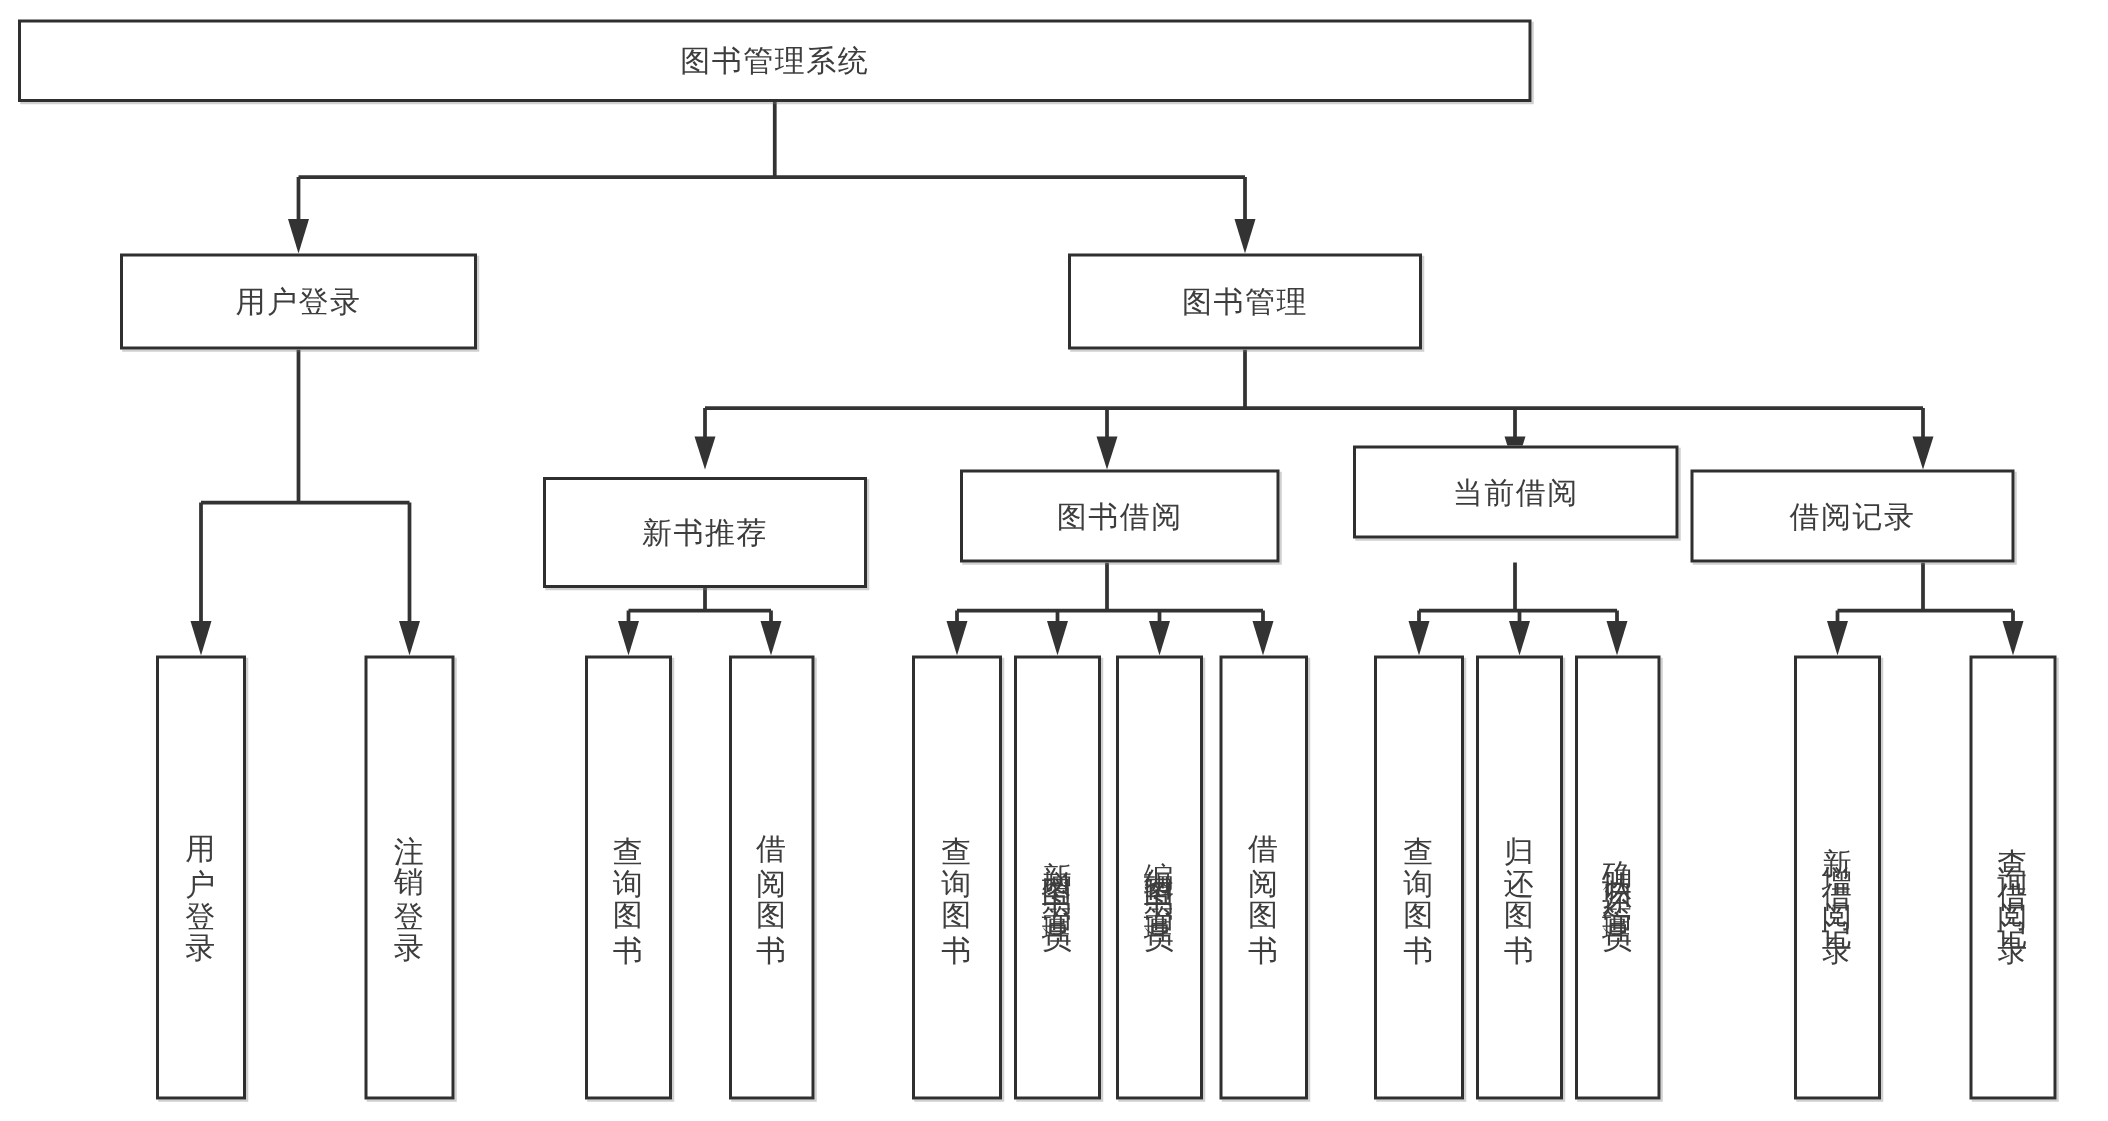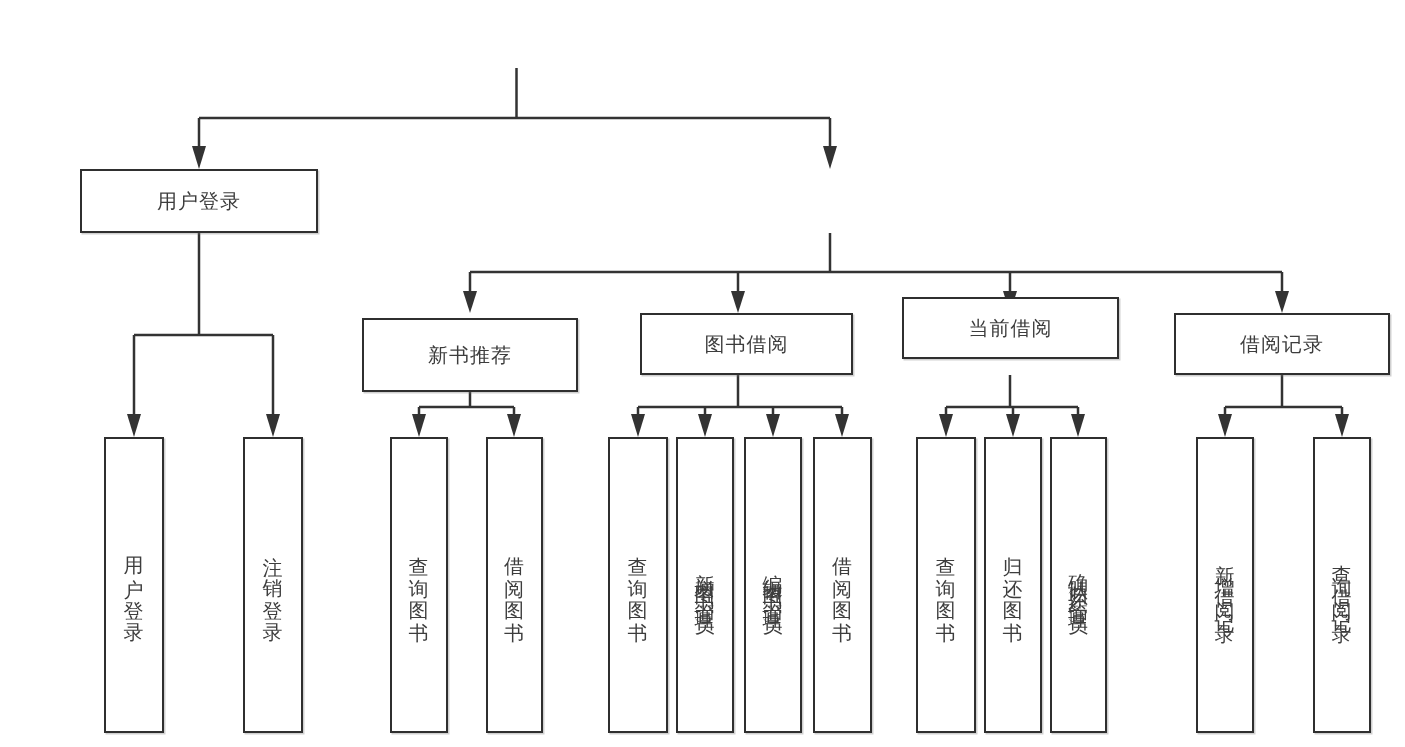--- a/index.html
+++ b/index.html
@@ -126,35 +126,41 @@
       <polygon points="773,437 766,414 780,414"></polygon>
       <polygon points="842,437 835,414 849,414"></polygon>
       <polygon points="946,437 939,414 953,414"></polygon>
       <polygon points="1013,437 1006,414 1020,414"></polygon>
       <polygon points="1078,437 1071,414 1085,414"></polygon>
       <polygon points="1225,437 1218,414 1232,414"></polygon>
       <polygon points="1342,437 1335,414 1349,414"></polygon>
     </g>
   </svg>
 
+  <div class="box" style="left:12px;top:13px;width:1009px;height:55px">
+    <span class="hlabel">图书管理系统</span>
+  </div>
 
   <div class="box" style="left:80px;top:169px;width:238px;height:64px">
     <span class="hlabel">用户登录</span>
   </div>
+  <div class="box" style="left:712px;top:169px;width:236px;height:64px">
+    <span class="hlabel">图书管理</span>
+  </div>
 
   <div class="box" style="left:362px;top:318px;width:216px;height:74px">
     <span class="hlabel">新书推荐</span>
   </div>
   <div class="box" style="left:640px;top:313px;width:213px;height:62px">
     <span class="hlabel">图书借阅</span>
   </div>
   <div class="box" style="left:902px;top:297px;width:217px;height:62px">
     <span class="hlabel">当前借阅</span>
   </div>
-  <div class="box" style="left:1174px;top:313px;width:216px;height:62px">
+  <div class="box" style="left:1127px;top:313px;width:216px;height:62px">
     <span class="hlabel">借阅记录</span>
   </div>
 
   <div class="box" style="left:104px;top:437px;width:60px;height:296px">
     <span class="vlabel s4">用户登录</span>
   </div>
   <div class="box" style="left:243px;top:437px;width:60px;height:296px">
     <span class="vlabel s4">注销登录</span>
   </div>
 

